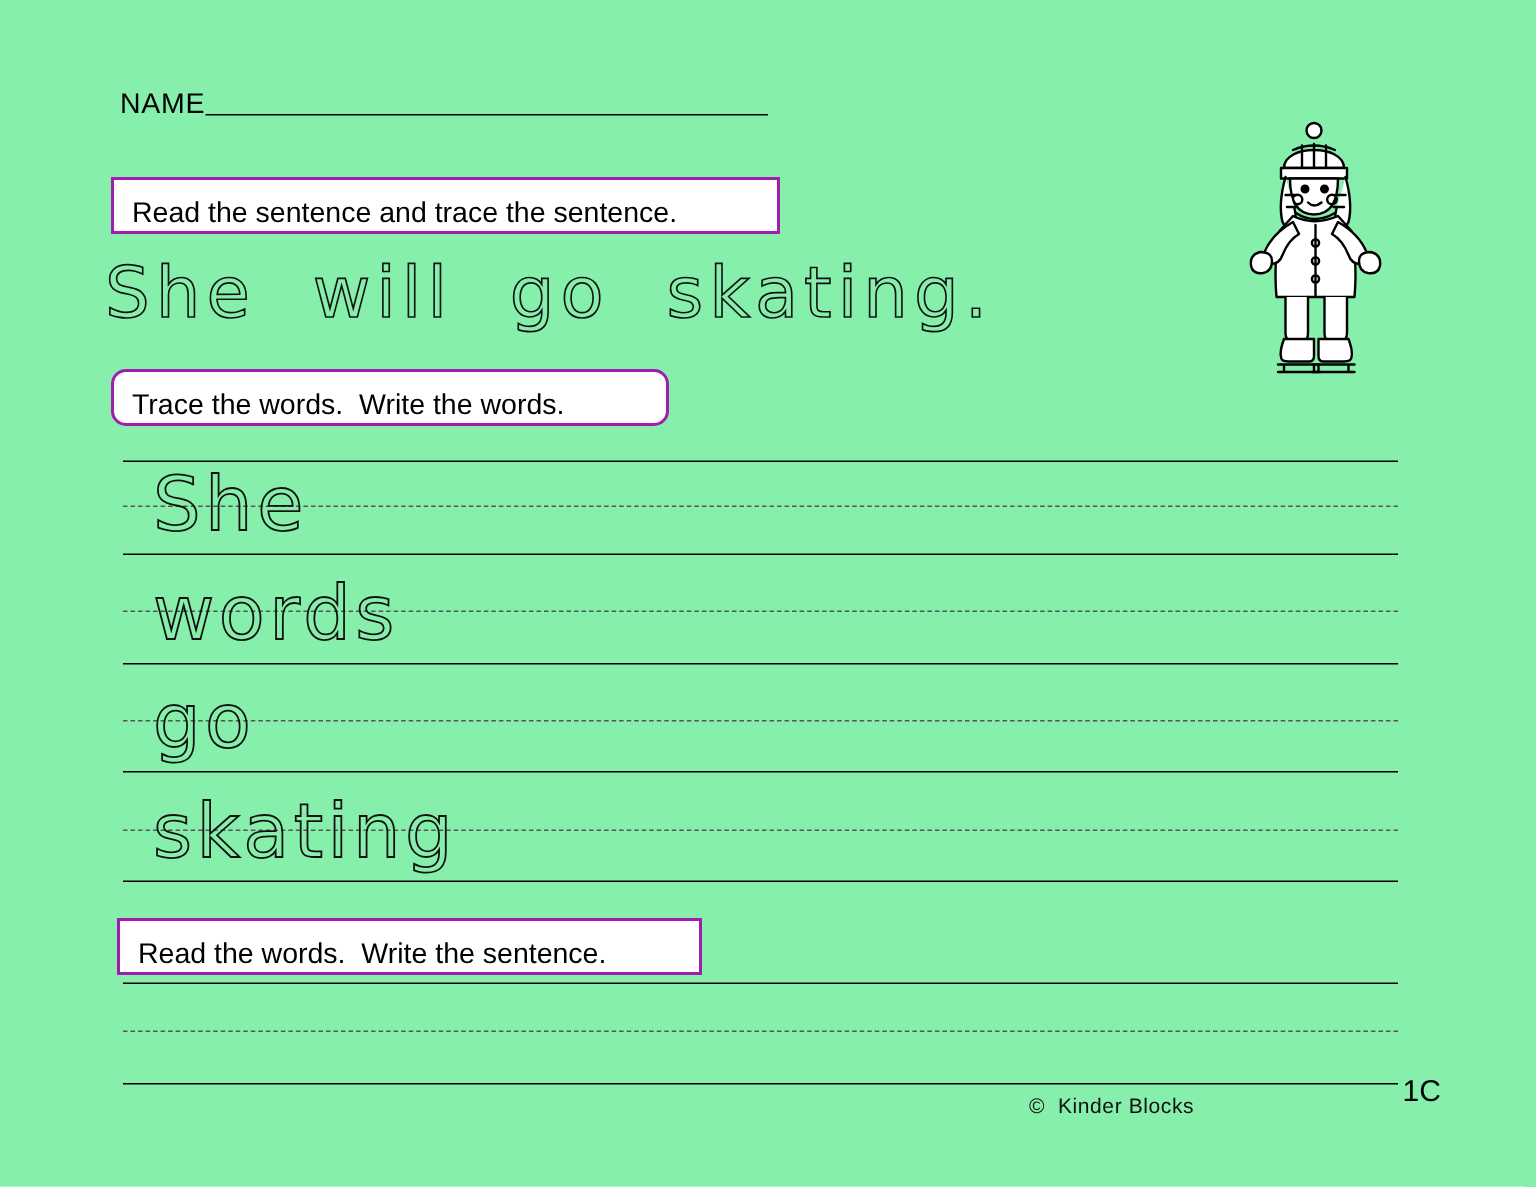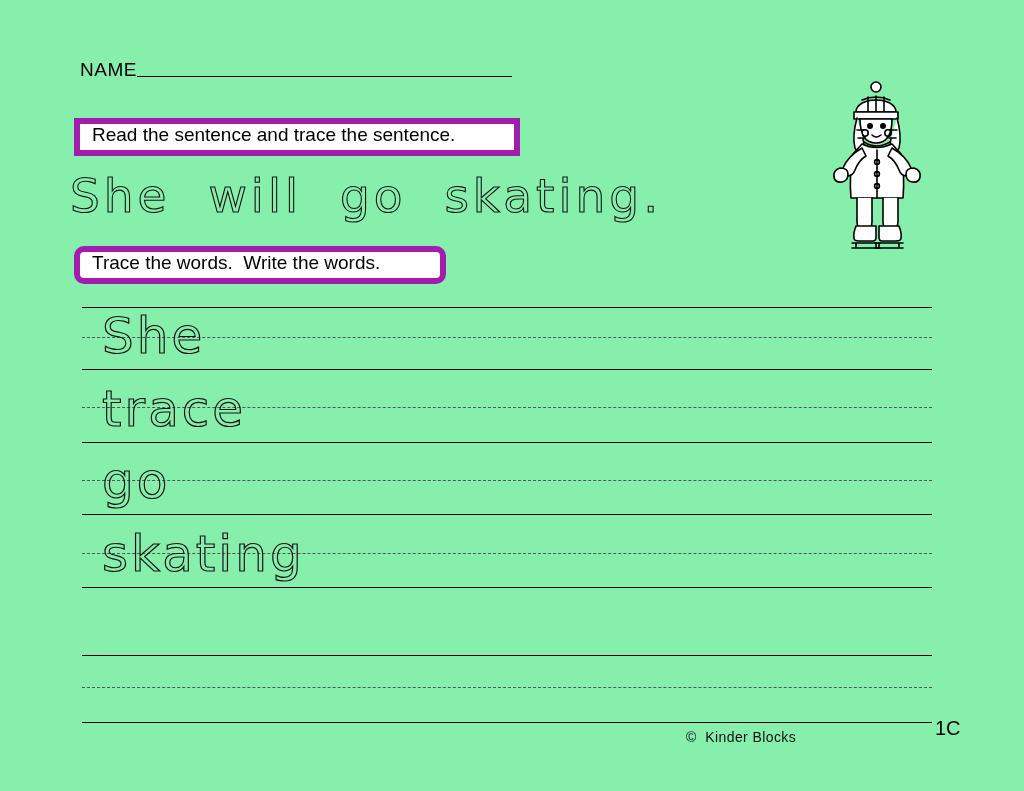--- a/index.html
+++ b/index.html
@@ -41,24 +41,24 @@
   .name-rule {
     width: 375px;
     height: 1px;
     background: #000;
     margin-bottom: 2px;
   }
 
   
   .inst-box {
     position: absolute;
-    border: 6px solid #a21caf;
+    border: 2px solid #a21caf;
     background: #fff;
     display: flex;
-    align-items: flex-start;
+    align-items: flex-end;
     padding: 0 12px;
     box-sizing: border-box;
     font-size: 19px;
     white-space: pre;
   }
   #inst1 { left: 74px; top: 118px; width: 446px; height: 38px; }
   #inst2 { left: 74px; top: 246px; width: 372px; height: 38px; border-radius: 10px; }
   #inst3 { left: 78px; top: 612px; width: 390px; height: 38px; }
 
   
@@ -213,32 +213,35 @@
 
   <div class="lines-block" style="top:0;height:602px;">
 
     <div class="rule-solid" style="top:307px;"></div>
     <div class="rule-dashed" style="top:337px;"></div>
     <div class="rule-solid" style="top:369px;"></div>
     <div class="word-trace" style="top:307px;left:20px;">She</div>
 
     <div class="rule-dashed" style="top:407px;"></div>
     <div class="rule-solid" style="top:442px;"></div>
-    <div class="word-trace" style="top:380px;left:20px;">trace</div>
+    <div class="word-trace" style="top:380px;left:20px;">words</div>
 
     <div class="rule-dashed" style="top:480px;"></div>
     <div class="rule-solid" style="top:514px;"></div>
     <div class="word-trace" style="top:452px;left:20px;">go</div>
 
     <div class="rule-dashed" style="top:553px;"></div>
     <div class="rule-solid" style="top:587px;"></div>
     <div class="word-trace" style="top:525px;left:20px;">skating</div>
 
     <div class="rule-solid" style="top:655px;"></div>
     <div class="rule-dashed" style="top:687px;"></div>
     <div class="rule-solid" style="top:722px;"></div>
   </div>
 
+  <div class="inst-box" id="inst3">
+    <span>Read the words.  Write the sentence.</span>
+  </div>
 
   <div class="copyright">©  Kinder Blocks</div>
   <div class="page-code">1C</div>
 
 </div>
 
 </body></html>

